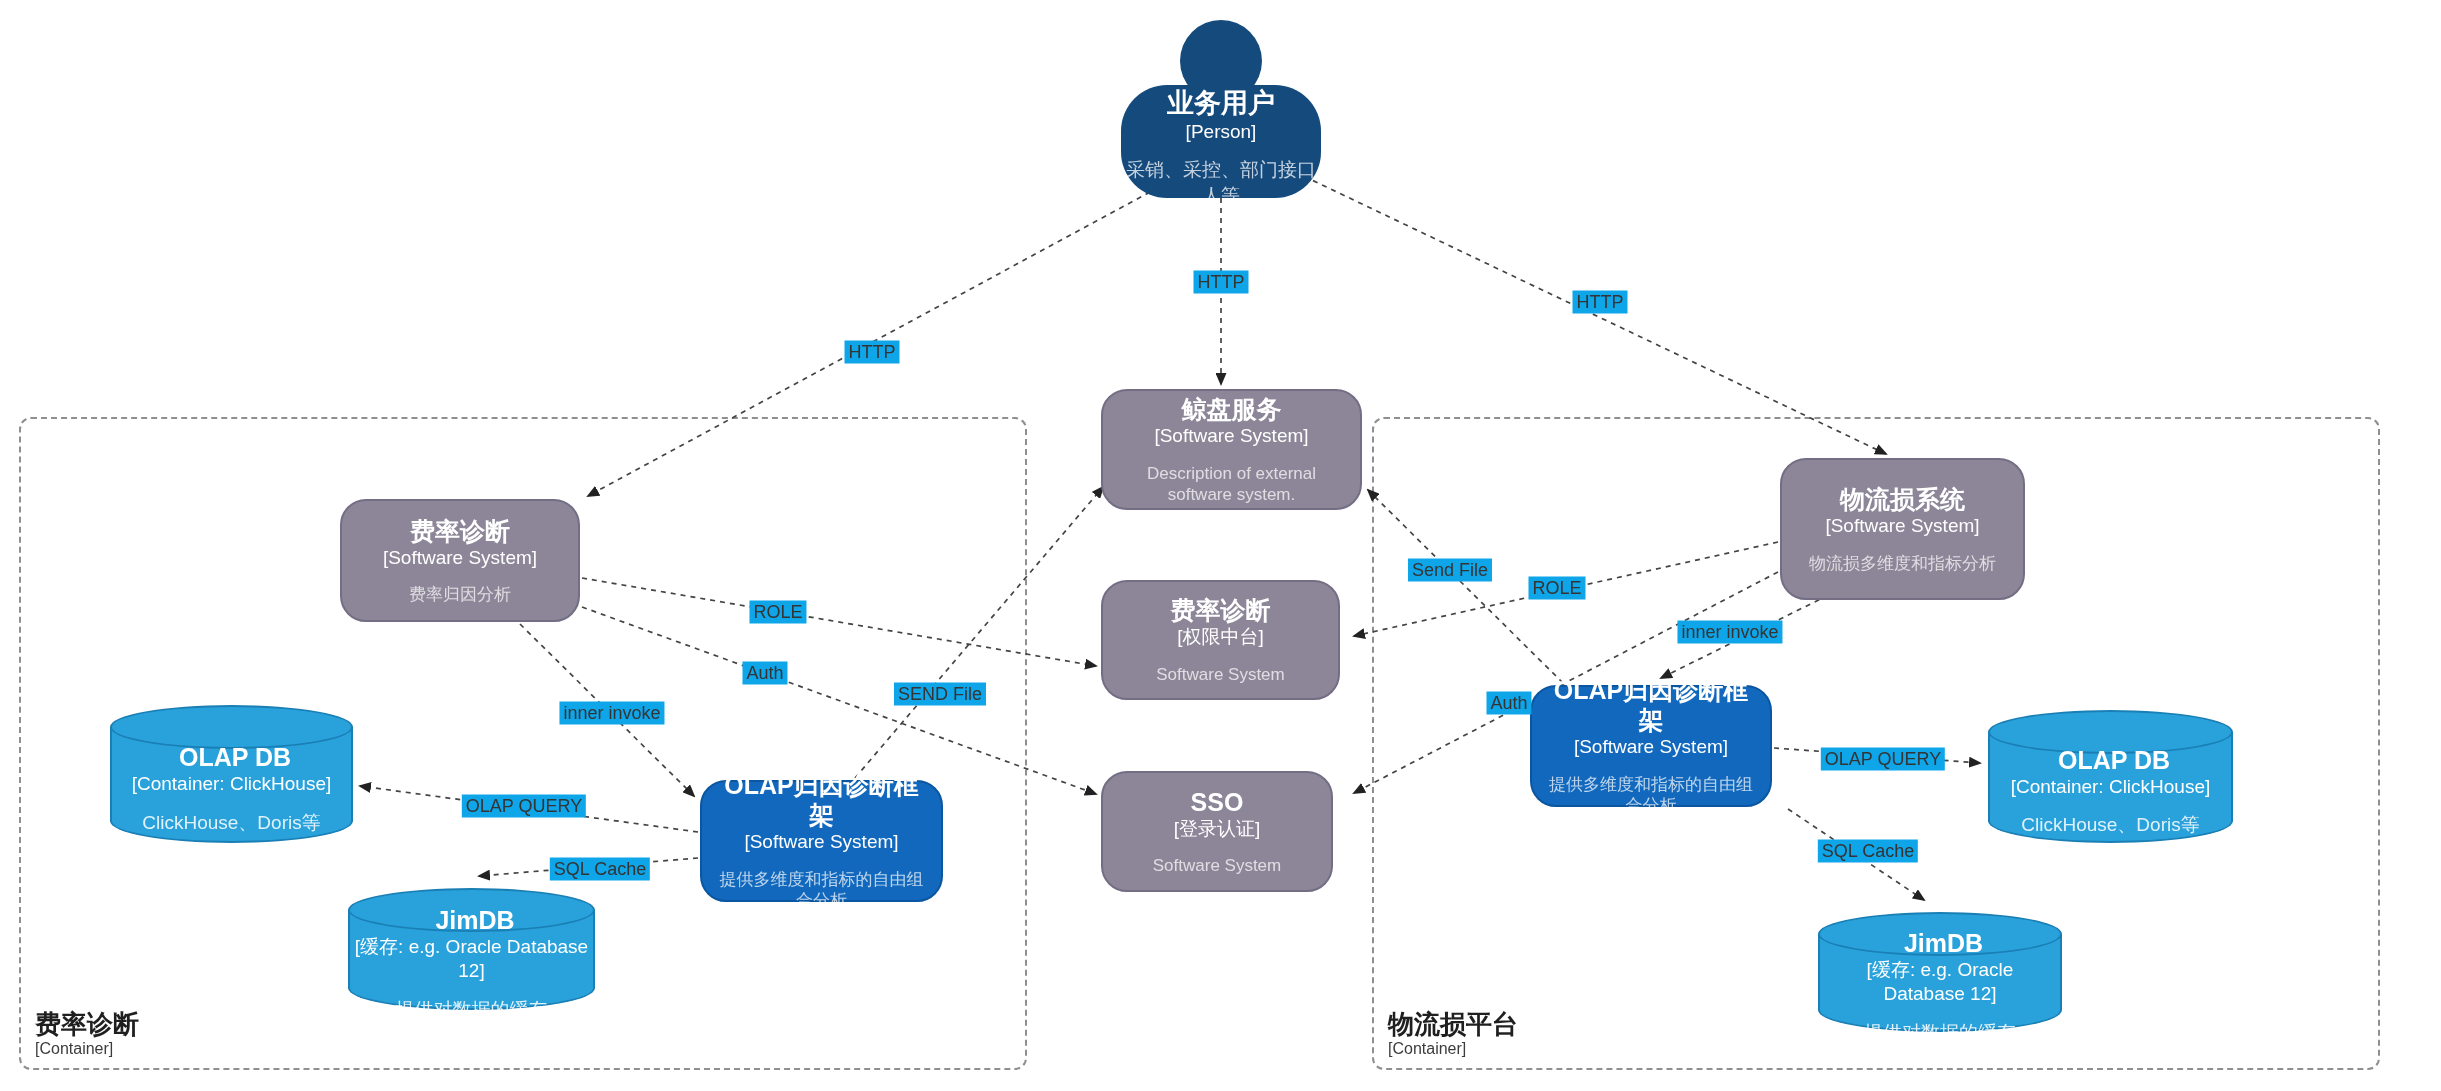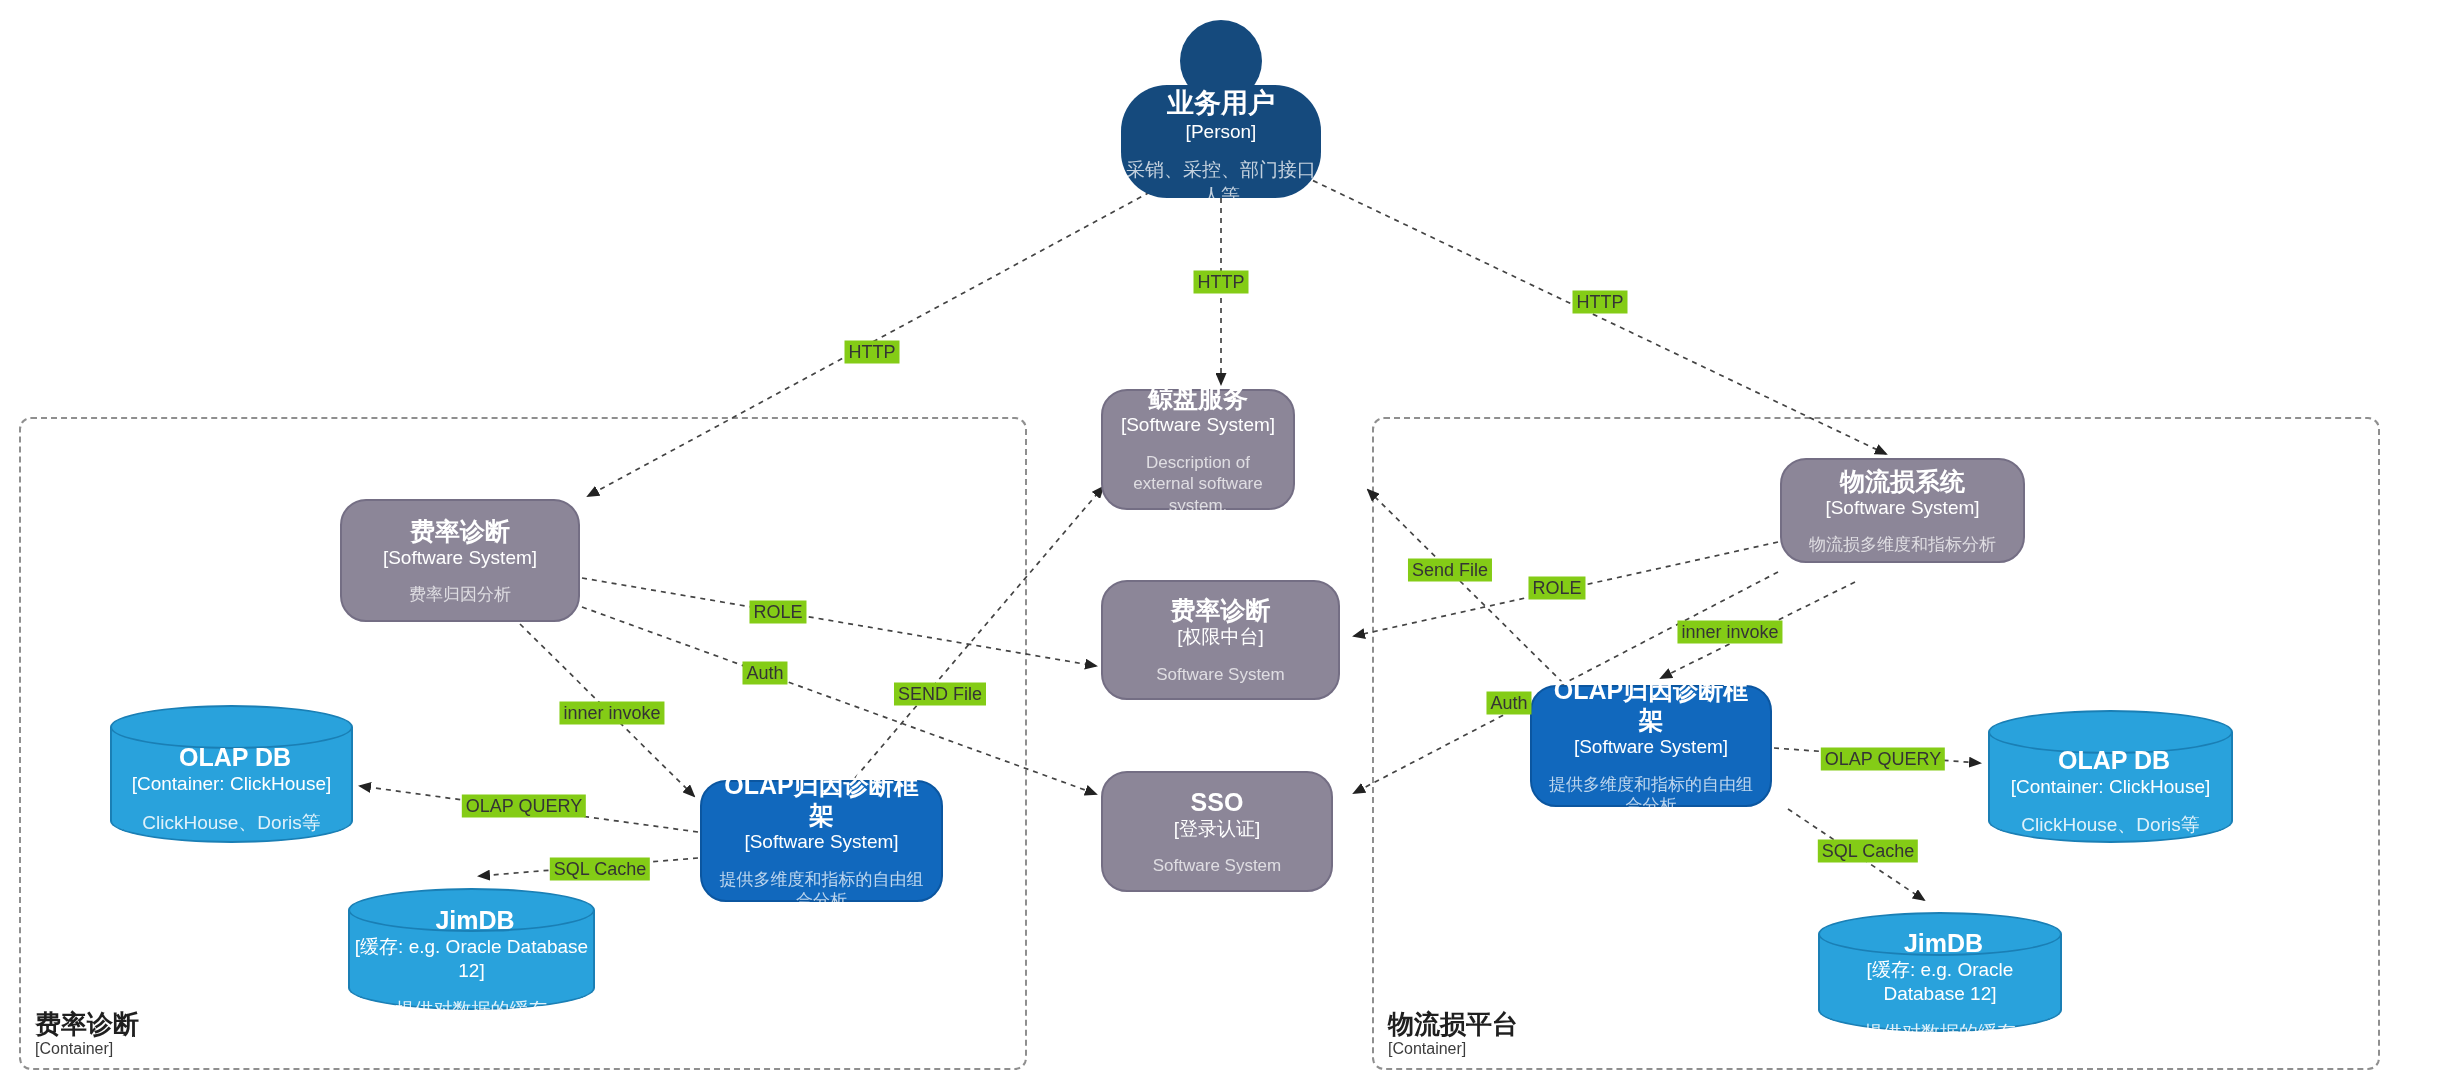--- a/index.html
+++ b/index.html
@@ -40,21 +40,21 @@
   .cyl .cbody{position:absolute;left:0;right:0;top:22px;bottom:0;
        background:var(--db_fill,#29a2dc);border:2px solid var(--db_stroke,#1a7fb5);border-top:none;
        border-radius:0 0 50% 50% / 0 0 22px 22px;box-sizing:border-box;z-index:1;}
   .cyl .content{position:absolute;left:6px;right:6px;top:44px;bottom:14px;z-index:3;
        display:flex;flex-direction:column;align-items:center;justify-content:center;text-align:center;}
   .cyl .t{font-size:25px;font-weight:bold;color:#fff;line-height:1.2;margin-left:7px;}
   .cyl .m{font-size:19px;color:#fff;line-height:1.25;}
   .cyl .d{font-size:19px;color:rgba(255,255,255,0.85);margin-top:14px;}
 
   
-  .elabel{position:absolute;transform:translate(-50%,-50%);background:#84cc16;
+  .elabel{position:absolute;transform:translate(-50%,-50%);background:#0ea5e9;
        color:#343434;font-size:18px;padding:1px 4px;white-space:nowrap;z-index:5;}
 </style>
 </head>
 <body>
 
 <div id="stage">
 
   <div class="boundary" style="left:19px;top:417px;width:1004px;height:649px;">
     <div class="blab">
       <div class="bn">费率诊断</div>
@@ -109,21 +109,21 @@
   <div class="elabel" style="left:1883px;top:759px">OLAP QUERY</div>
   <div class="elabel" style="left:1868px;top:851px">SQL Cache</div>
 
   <div class="person-head" style="left:1180px;top:20px;width:82px;height:82px;"></div>
   <div class="person-box" style="left:1121px;top:85px;width:200px;height:113px;">
     <div class="t">业务用户</div>
     <div class="m">[Person]</div>
     <div class="d">采销、采控、部门接口人等</div>
   </div>
 
-  <div class="node gray" style="left:1101px;top:389px;width:194px;height:121px;">
+  <div class="node gray" style="left:1101px;top:389px;width:261px;height:121px;">
     <div class="t">鲸盘服务</div>
     <div class="m">[Software System]</div>
     <div class="d">Description of external software system.</div>
   </div>
   <div class="node gray" style="left:1101px;top:580px;width:239px;height:120px;">
     <div class="t">费率诊断</div>
     <div class="m">[权限中台]</div>
     <div class="d">Software System</div>
   </div>
   <div class="node gray" style="left:1101px;top:771px;width:232px;height:121px;">
@@ -157,21 +157,21 @@
       <div class="d">提供对数据的缓存</div>
     </div>
   </div>
 
   <div class="node blue" style="left:700px;top:780px;width:243px;height:122px;">
     <div class="t">OLAP归因诊断框架</div>
     <div class="m">[Software System]</div>
     <div class="d">提供多维度和指标的自由组合分析</div>
   </div>
 
-  <div class="node gray" style="left:1780px;top:458px;width:245px;height:105px;">
+  <div class="node gray" style="left:1780px;top:458px;width:245px;height:142px;">
     <div class="t">物流损系统</div>
     <div class="m">[Software System]</div>
     <div class="d">物流损多维度和指标分析</div>
   </div>
 
   <div class="node blue" style="left:1530px;top:685px;width:242px;height:122px;">
     <div class="t">OLAP归因诊断框架</div>
     <div class="m">[Software System]</div>
     <div class="d">提供多维度和指标的自由组合分析</div>
   </div>

